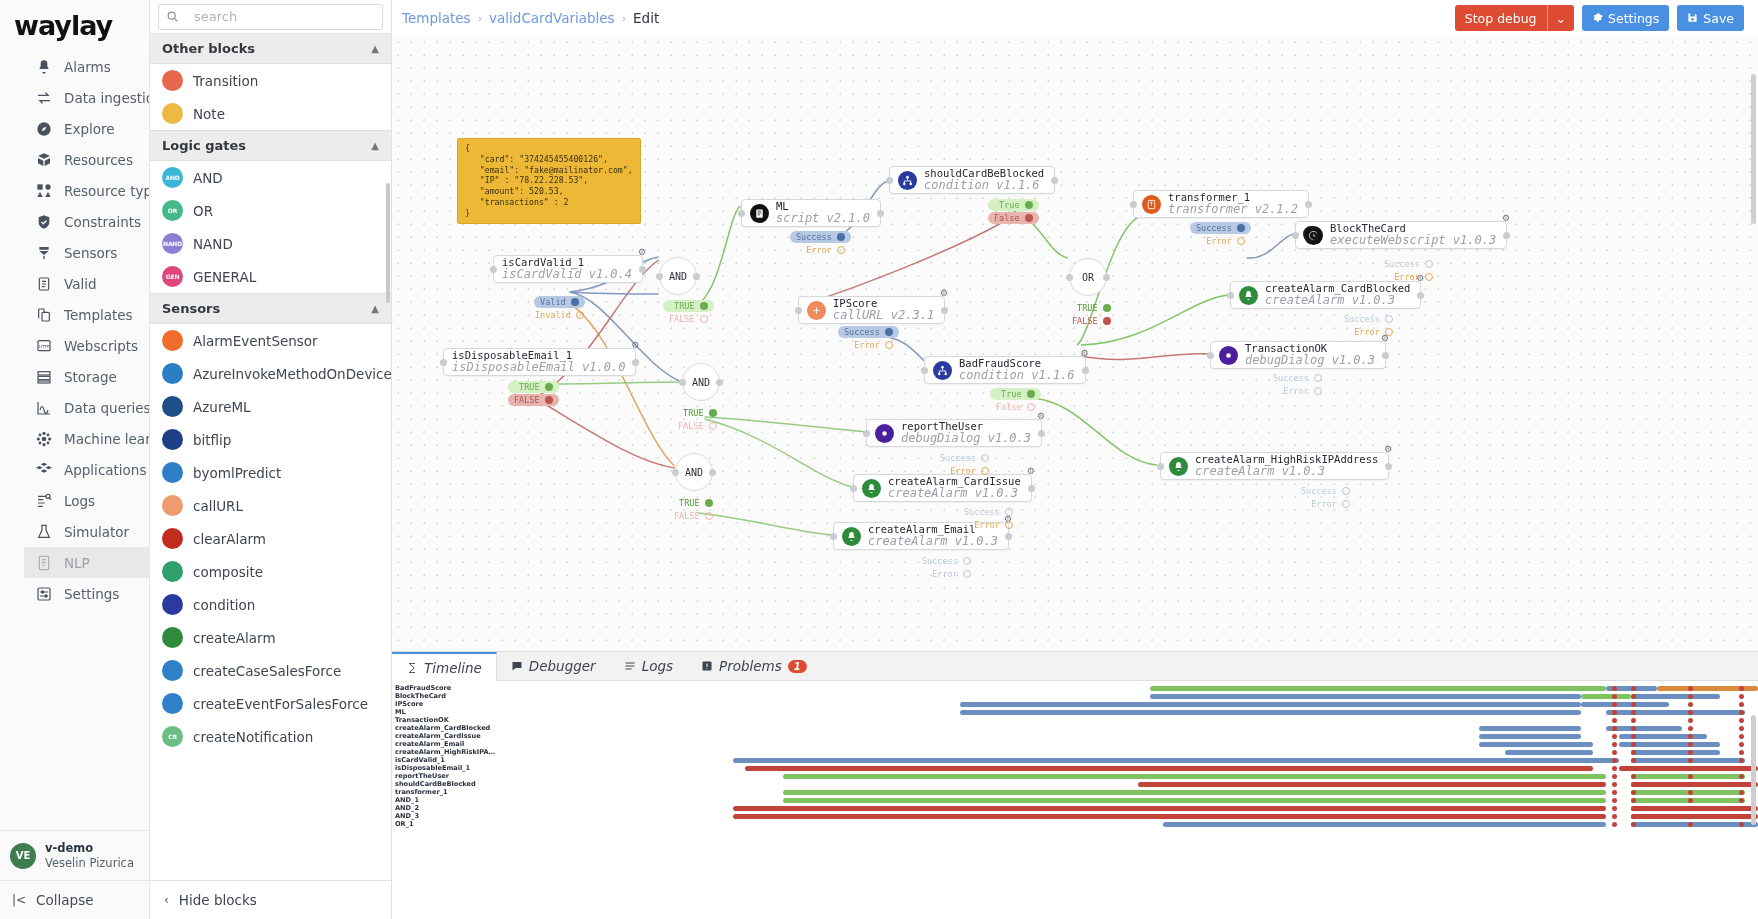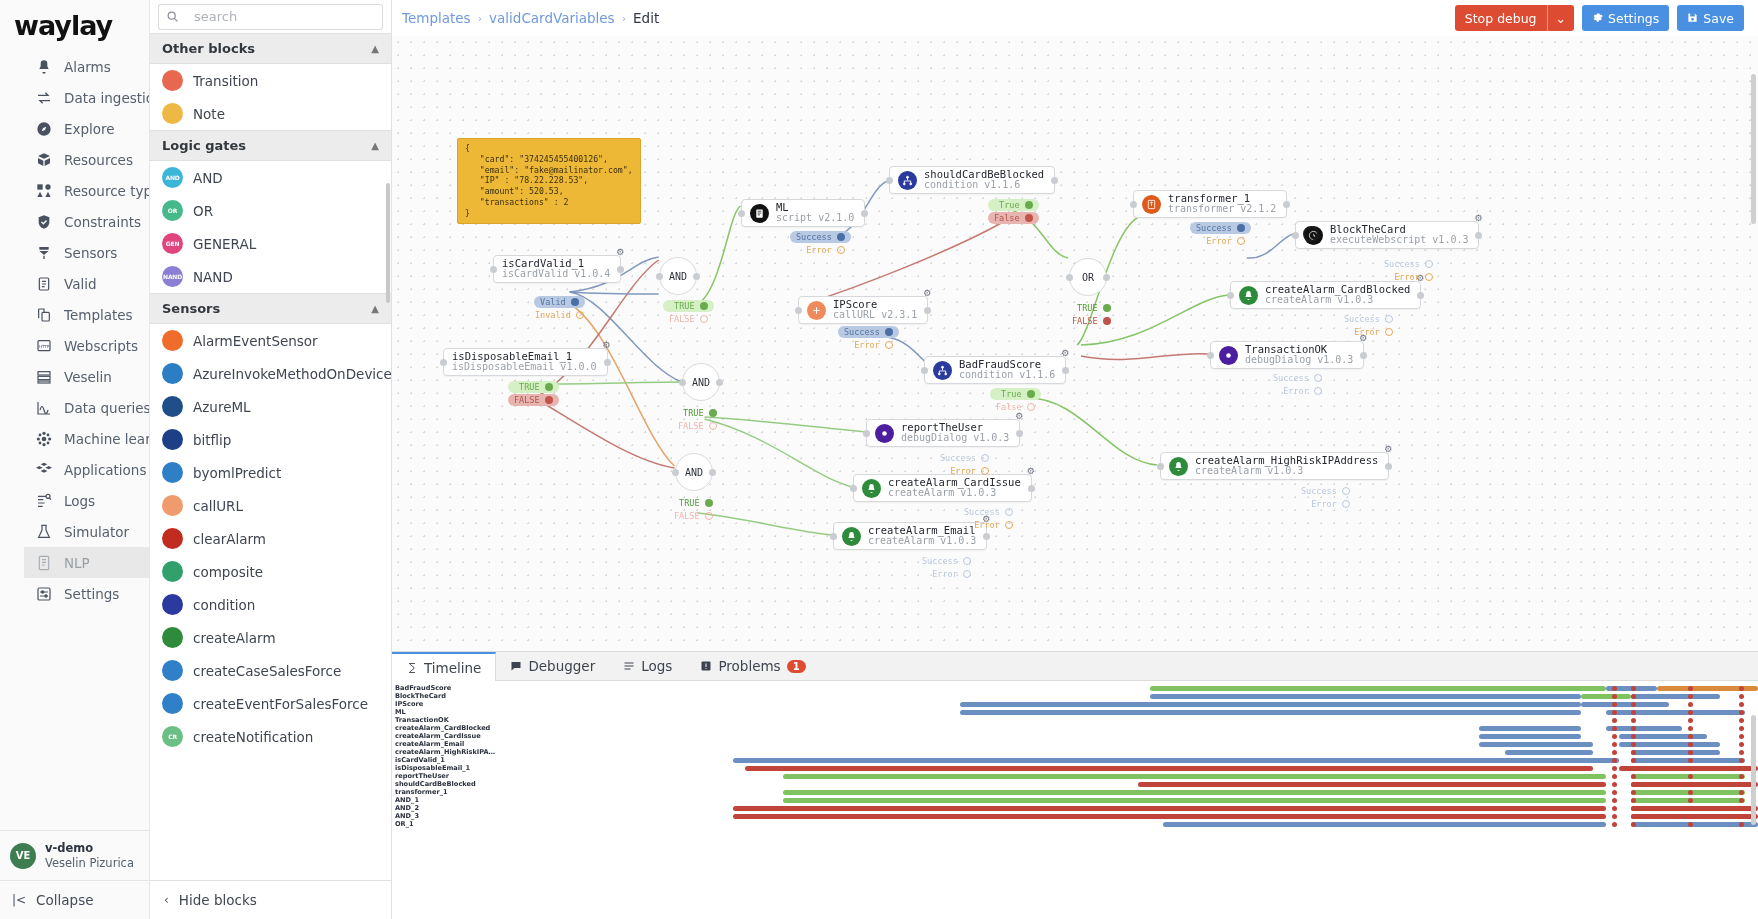--- a/index.html
+++ b/index.html
@@ -67,21 +67,21 @@
      background-size: 13px 13px; }
   .canvas { position:absolute; inset:0; }
   .edges { position:absolute; left:0; top:0; width:100%; height:100%; pointer-events:none;}
 
   .node { position:absolute; background:#fff; border:1px solid #d6d8db; border-radius:4px;
           height:28px; display:flex; align-items:center; padding:0 10px 0 8px; gap:7px;
           box-shadow:0 1px 1px rgba(0,0,0,.04); cursor:pointer; }
   .node .nicon { width:19px;height:19px;border-radius:50%;flex:0 0 19px;display:flex;align-items:center;justify-content:center;color:#fff;}
   .node .ntxt { display:flex; flex-direction:column; line-height:1.05; }
   .node .ntitle { font-family:"DejaVu Sans Mono","Liberation Mono",monospace; font-size:10.5px; color:#22262e; }
-  .node .nsub { font-family:"DejaVu Sans Mono","Liberation Mono",monospace; font-size:10px; color:#9aa0a8; }
+  .node .nsub { font-family:"DejaVu Sans Mono","Liberation Mono",monospace; font-size:12px; color:#9aa0a8;font-style:italic; }
   .port { position:absolute; width:7px;height:7px;border-radius:50%;background:#c9ccd1; top:50%; margin-top:-3.5px;}
   .port.l { left:-4px; } .port.r { right:-4px; }
   .gear { position:absolute; right:-4px; top:-9px; font-size:9px; color:#6b7280; }
 
   .gate { position:absolute; width:38px;height:38px;border-radius:50%;background:#fff;border:1px solid #d8dade;
           display:flex;align-items:center;justify-content:center;font-family:"DejaVu Sans Mono","Liberation Mono",monospace;
           font-size:10px;color:#2c3138; cursor:pointer;}
   .gate .port { top:50%; }
 
   .outs { position:absolute; display:flex; flex-direction:column; gap:1px; font-family:"DejaVu Sans Mono","Liberation Mono",monospace; font-size:8.5px;}
@@ -102,21 +102,21 @@
   .out.orange-text { color:#e6a857; }
   .out.orange-text .dotp { background:transparent; border:1.5px solid #e6a857;}
 
   .notebox { position:absolute; background:#edb836; border:1px solid #d9a42a; border-radius:2px;
     font-family:"DejaVu Sans Mono","Liberation Mono",monospace; font-size:8.2px; color:#3a2f10;
     padding:4px 7px; line-height:1.32; white-space:pre; }
 
   
   .bottom { flex:0 0 auto; height:268px; border-top:1px solid #dcdcdc; background:#fff; display:flex; flex-direction:column; position:relative;}
   .tabs { display:flex; align-items:stretch; height:29px; background:#f2f2f2; border-bottom:1px solid #dcdcdc;}
-  .tab { display:flex; align-items:center; gap:6px; padding:8px 14px; font-size:13.5px; color:#3d4450; cursor:pointer; background:transparent;}
+  .tab { display:flex; align-items:center; gap:6px; padding:8px 14px; font-size:13.5px; color:#3d4450; cursor:pointer; background:transparent;font-style:italic;}
   .tab.active { background:#fff; border-top:2px solid #4a90e2; border-right:1px solid #dcdcdc; margin-bottom:-1px; }
   .badge { background:#dd4b33; color:#fff; border-radius:9px; font-size:10px; padding:1px 6px; font-weight:700;}
   .tl { flex:1 1 auto; position:relative; overflow:hidden; display:flex;}
   .tlnames { width:100px; flex:0 0 100px; padding-top:3px; }
   .tlrow-name { height:8px; font-size:6.6px; font-weight:700; color:#2b313c; line-height:8px; padding-left:3px; white-space:nowrap;
     font-family:"DejaVu Sans","Liberation Sans",sans-serif; }
   .tlbars { flex:1 1 auto; position:relative; padding-top:3px; }
   .tlrow { height:8px; position:relative; }
   .bar { position:absolute; height:5px; top:1.5px; border-radius:2.5px; }
   .tick { position:absolute; width:5px;height:5px;border-radius:50%; top:1.5px;}
@@ -220,21 +220,21 @@
           <span class="lbl">Webscripts</span>
         </div>
         <div class="navitem">
           <span class="ico">
             <svg viewBox="0 0 24 24" width="16" height="16" fill="none" stroke="currentColor" stroke-width="1.8">
               <rect x="3" y="4" width="18" height="5"></rect>
               <rect x="3" y="11" width="18" height="5"></rect>
               <rect x="3" y="18" width="18" height="3"></rect>
             </svg>
           </span>
-          <span class="lbl">Veselin</span>
+          <span class="lbl">Storage</span>
         </div>
         <div class="navitem">
           <span class="ico">
             <svg viewBox="0 0 24 24" width="16" height="16" fill="none" stroke="currentColor" stroke-width="1.8">
               <path d="M3 3v18h18"></path>
               <path d="M6 15c2-7 4-7 6 0s4 7 6 0"></path>
             </svg>
           </span>
           <span class="lbl">Data queries</span>
         </div>
@@ -345,26 +345,26 @@
         </div>
         <div class="blockitem">
           <span class="bicon" style="background:#3cb6d8">AND</span>
           <span class="lbl">AND</span>
         </div>
         <div class="blockitem">
           <span class="bicon" style="background:#46b98a">OR</span>
           <span class="lbl">OR</span>
         </div>
         <div class="blockitem">
+          <span class="bicon" style="background:#8a7fd4">NAND</span>
+          <span class="lbl">NAND</span>
+        </div>
+        <div class="blockitem">
           <span class="bicon" style="background:#e0467e">GEN</span>
           <span class="lbl">GENERAL</span>
-        </div>
-        <div class="blockitem">
-          <span class="bicon" style="background:#8a7fd4">NAND</span>
-          <span class="lbl">NAND</span>
         </div>
         <div class="grouphdr">
           <span>Sensors</span>
           <span class="chev">▲</span>
         </div>
         <div class="blockitem">
           <span class="bicon" style="background:#ef6c2a"></span>
           <span class="lbl">AlarmEventSensor</span>
         </div>
         <div class="blockitem">

